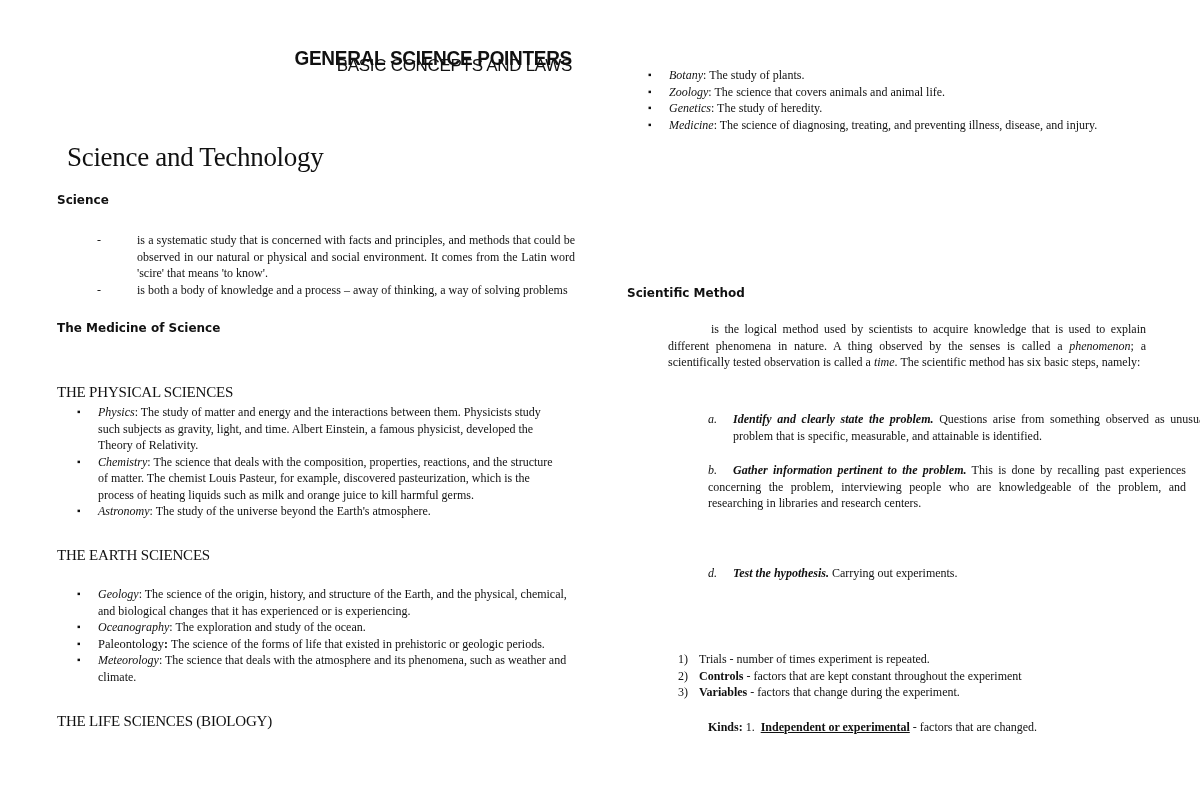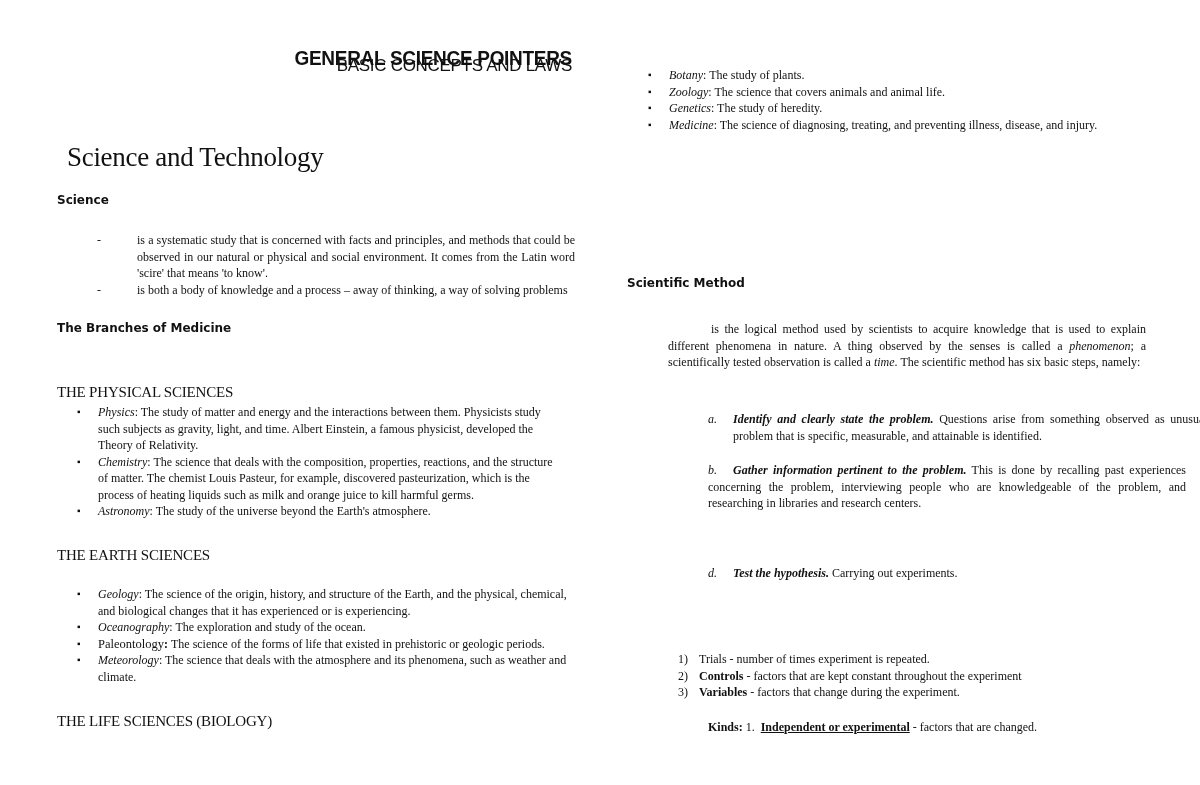--- a/index.html
+++ b/index.html
@@ -50,21 +50,21 @@
     <li>
       <span class="dash">-</span>
       <span>is a systematic study that is concerned with facts and principles, and methods that could be observed in our natural or physical and social environment.  It comes from the Latin word 'scire' that means 'to know'.</span>
     </li>
     <li>
       <span class="dash">-</span>
       <span>is both a body of knowledge and a process – away of thinking, a way of solving problems</span>
     </li>
   </ul>
 
-  <div class="abs h2" style="left:57px; top:321px;">The Branches of Medicine</div>
+  <div class="abs h2" style="left:57px; top:321px;">The Medicine of Science</div>
 
   <div class="abs h3" style="left:57px; top:364px;margin-top:20px;">THE PHYSICAL SCIENCES</div>
 
   <ul class="abs bullet-list" style="left:77px; top:404px; width:480px;">
     <li>
       <span class="dot">▪</span>
       <span class="term">Physics</span><span>: </span><span>The study of matter and energy and the interactions between them. Physicists study such subjects as gravity, light, and time. Albert Einstein, a famous physicist, developed the Theory of Relativity.</span>
     </li>
     <li>
       <span class="dot">▪</span>
@@ -113,21 +113,21 @@
     <li>
       <span class="dot">▪</span>
       <span class="term">Genetics</span><span>: </span><span>The study of heredity.</span>
     </li>
     <li>
       <span class="dot">▪</span>
       <span class="term">Medicine</span><span>: </span><span>The science of diagnosing, treating, and preventing illness, disease, and injury.</span>
     </li>
   </ul>
 
-  <div class="abs h2" style="left:27px; top:276px;">Scientific Method</div>
+  <div class="abs h2" style="left:27px; top:286px;">Scientific Method</div>
 
   <div class="abs para" style="left:68px; top:321px; width:478px; text-indent:43px;">
     <span>is the logical method used by scientists to acquire knowledge that is used to explain different phenomena in nature.  A thing observed by the senses is called a </span><span style="font-style:italic;">phenomenon</span><span>; a scientifically tested observation is called a </span><span style="font-style:italic;">time</span><span>. The scientific method has six basic steps, namely:</span>
   </div>
 
   <div class="abs step" style="left:68px; top:411px; width:478px; padding-left:25px; text-indent:-25px;">
     <span class="letter" style="width:25px; text-indent:0;">a.</span><span class="head">Identify and clearly state the problem.</span><span>  Questions arise from something observed as unusual; problem that is specific, measurable, and attainable is identified.</span>
   </div>
 
   <div class="abs step" style="left:68px; top:462px; width:478px;">

